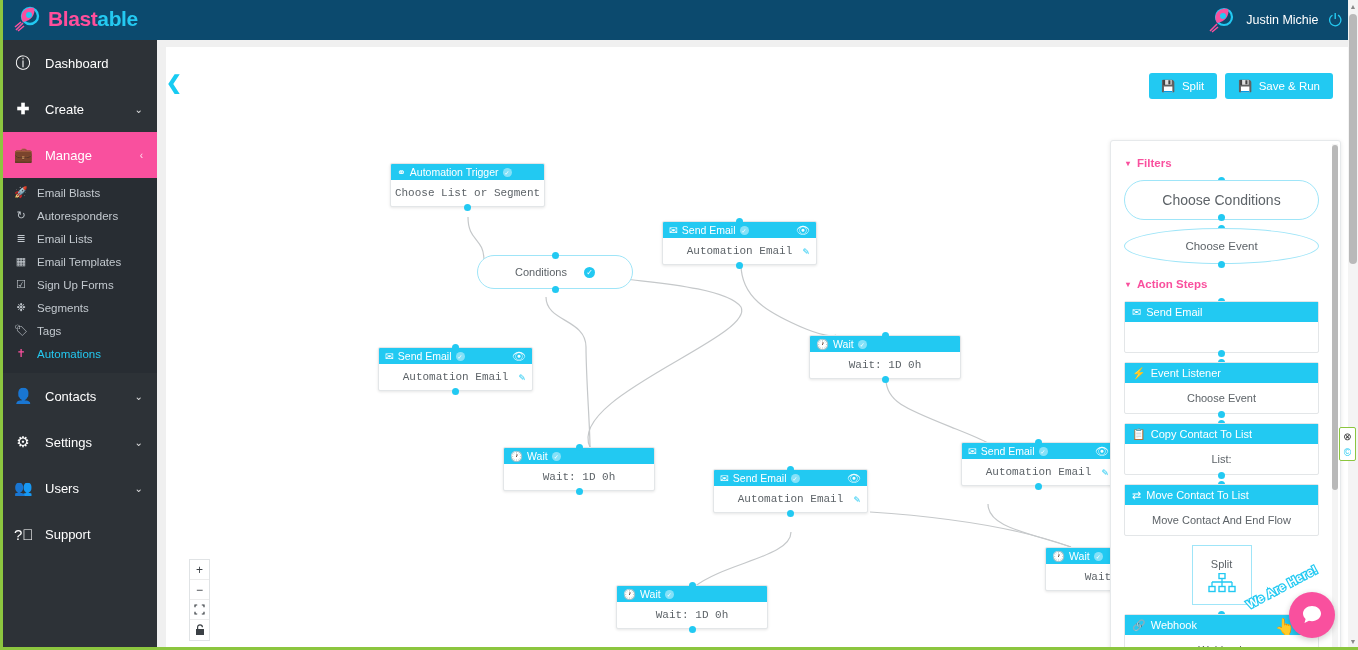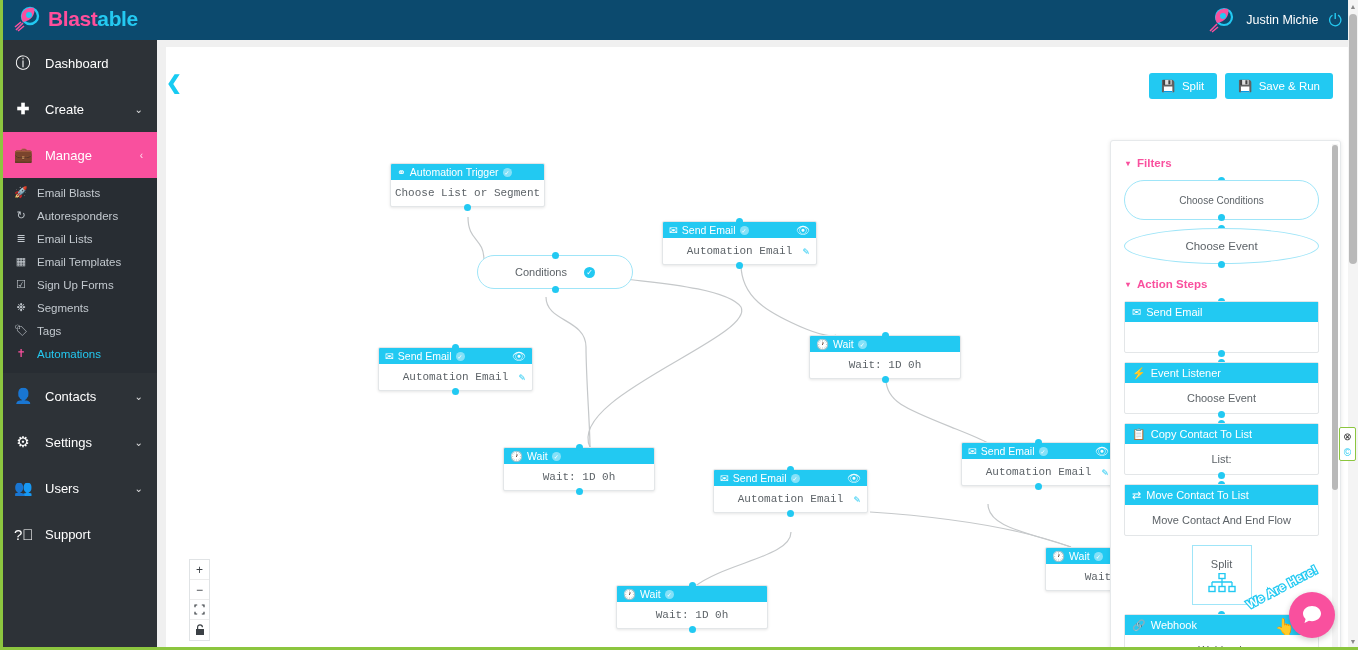--- a/index.html
+++ b/index.html
@@ -143,21 +143,21 @@
   }
   .rpanel-scroll { position: absolute; inset: 0 8px 0 0; overflow: hidden; padding: 12px 13px 0 13px; }
   .sect-title {
     color: #f9509e; font-size: 11.5px; font-weight: bold; display: flex;
     align-items: center; gap: 7px; margin: 4px 0 11px 2px;
   }
   .sect-title .caret { font-size: 8px; }
   .pill {
     border: 1.3px solid #9fe5f8; border-radius: 20px; height: 40px;
     display: flex; align-items: center; justify-content: center;
-    font-size: 10px; color: #5d6368; position: relative; margin-bottom: 8px;
+    font-size: 14px; color: #5d6368; position: relative; margin-bottom: 8px;
     background:#fff;
   }
   .ellip {
     border: 1.3px solid #9fe5f8; border-radius: 50%; height: 36px;
     display: flex; align-items: center; justify-content: center;
     font-size: 11.5px; color: #5d6368; position: relative; margin-bottom: 10px;
     background:#fff;
   }
   .pbox {
     border: 1px solid #e3e6e8; border-radius: 2px; margin-bottom: 9px;

